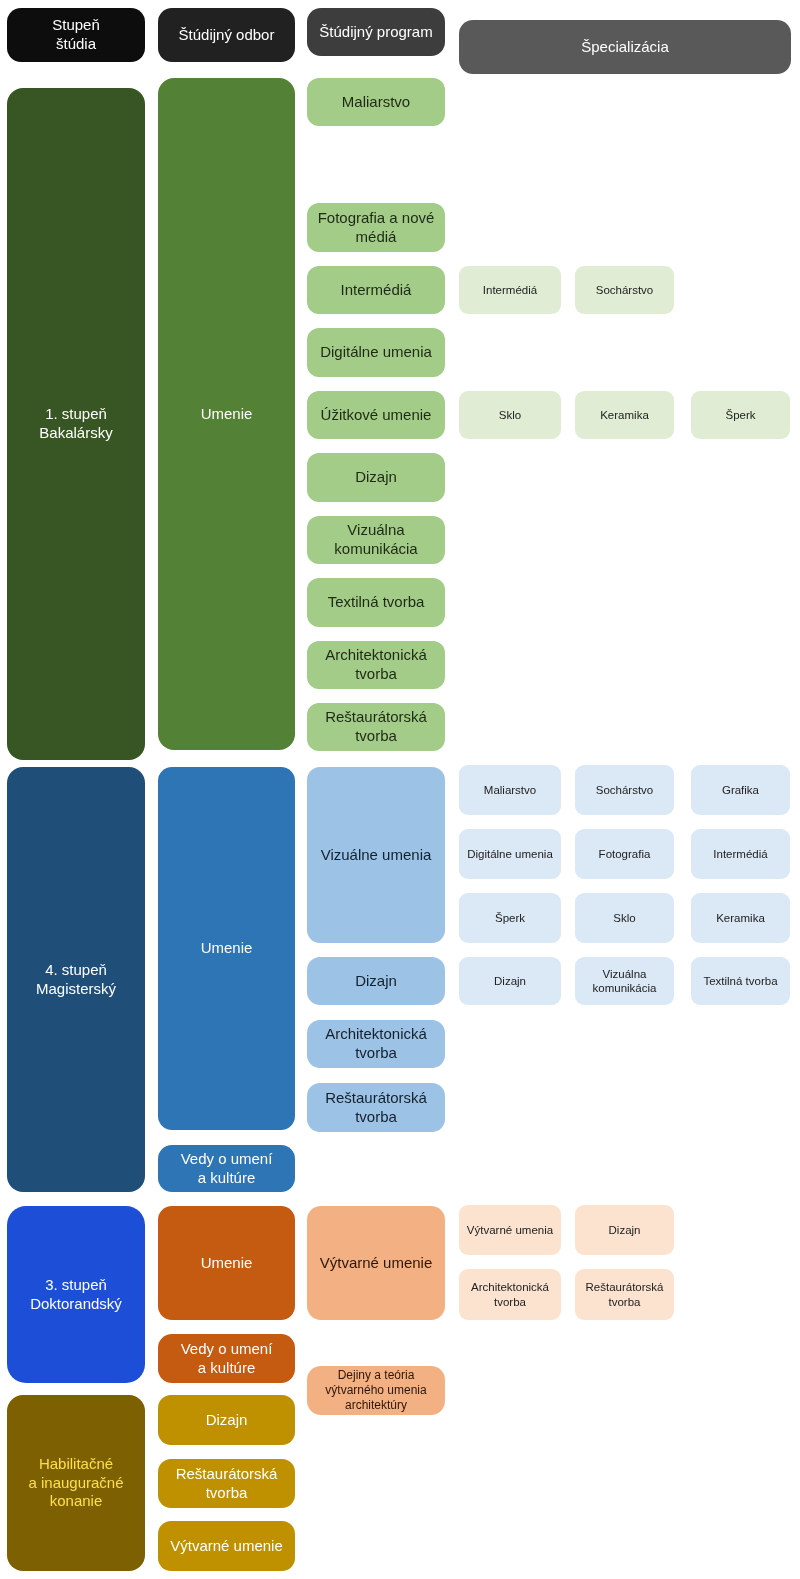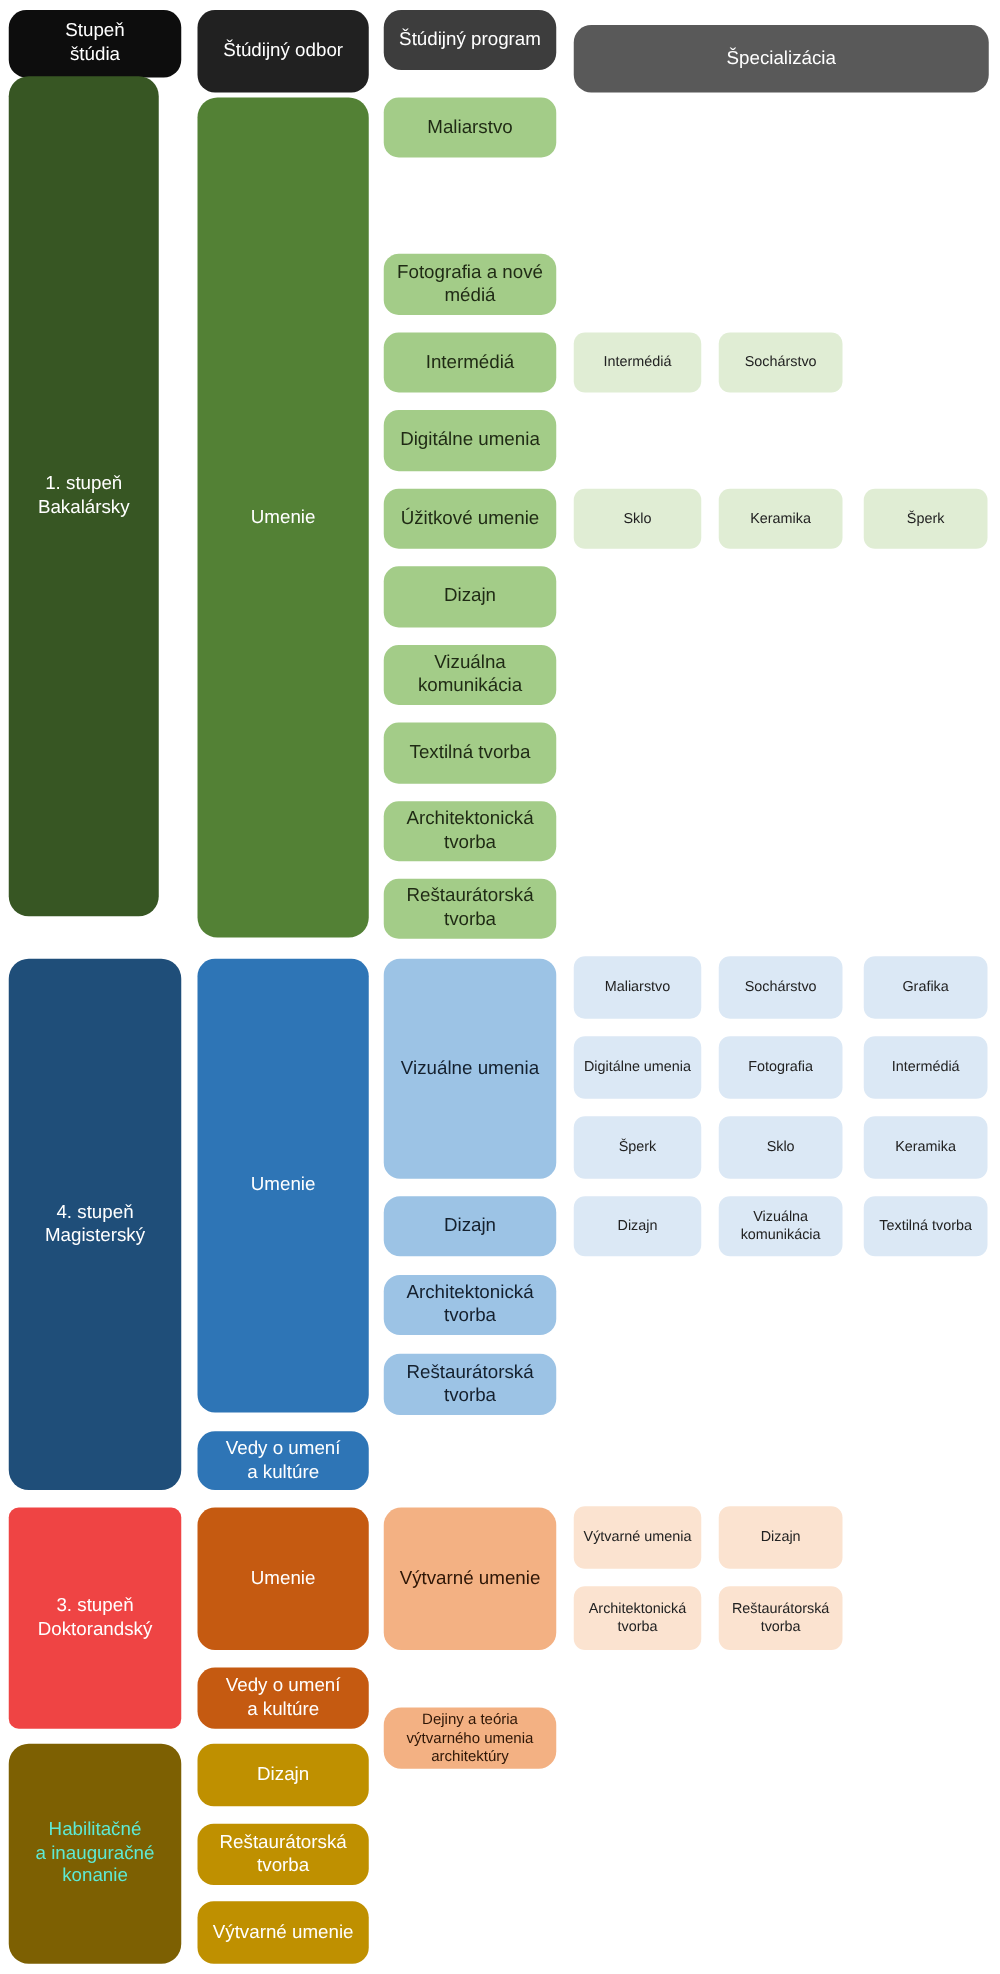--- a/index.html
+++ b/index.html
@@ -29,41 +29,41 @@
   .green-dark{background:#375623;color:#ffffff;border-radius:16px;}
   .green-mid{background:#538135;color:#ffffff;border-radius:16px;}
   .green-prog{background:#a3cc88;color:#1f2a14;border-radius:12px;}
   .green-spec{background:#e0edd4;color:#222222;border-radius:9px;font-size:11.5px;padding:4px 5px;}
   
   .blue-dark{background:#1f4e79;color:#ffffff;border-radius:16px;}
   .blue-mid{background:#2e75b6;color:#ffffff;border-radius:14px;}
   .blue-prog{background:#9cc3e5;color:#14202e;border-radius:13px;}
   .blue-spec{background:#dbe8f5;color:#222222;border-radius:9px;font-size:11.5px;padding:4px 5px;}
   
-  .orange-dark{background:#ef4444;color:#ffffff;border-radius:8px;text-align:center;}
+  .orange-dark{background:#1d4ed8;color:#ffffff;border-radius:19px;text-align:center;}
   .orange-mid{background:#c55a11;color:#ffffff;border-radius:14px;}
   .orange-prog{background:#f3b183;color:#2e1606;border-radius:14px;}
   .orange-prog.small{font-size:12px;margin-top:32px;}
   .orange-spec{background:#fbe3d0;color:#222222;border-radius:9px;font-size:11.5px;padding:4px 5px;}
   
-  .gold-dark{background:#7d6002;color:#5eead4;border-radius:16px;}
+  .gold-dark{background:#7d6002;color:#fde047;border-radius:16px;}
   .gold-mid{background:#bf9000;color:#ffffff;border-radius:13px;}
 </style>
 </head>
 <body>
 
 <div id="stage">
 
   <div class="box h1" style="left:7px;top:8px;width:138px;height:54px">Stupeň
 štúdia</div>
-  <div class="box h2" style="left:158px;top:8px;width:137px;height:66px">Štúdijný odbor</div>
+  <div class="box h2" style="left:158px;top:8px;width:137px;height:54px">Štúdijný odbor</div>
   <div class="box h3" style="left:307px;top:8px;width:138px;height:48px">Štúdijný program</div>
   <div class="box h4" style="left:459px;top:20px;width:332px;height:54px">Špecializácia</div>
 
-  <div class="box green-dark" style="left:7px;top:61px;width:120px;height:672px">1. stupeň
+  <div class="box green-dark" style="left:7px;top:88px;width:138px;height:672px">1. stupeň
 Bakalársky</div>
   <div class="box green-mid" style="left:158px;top:78px;width:137px;height:672px">Umenie</div>
 
   <div class="box green-prog" style="left:307px;top:78px;width:138px;height:48px">Maliarstvo</div>
   <div class="box green-prog" style="left:307px;top:203px;width:138px;height:49px">Fotografia a nové médiá</div>
   <div class="box green-prog" style="left:307px;top:266px;width:138px;height:48px">Intermédiá</div>
   <div class="box green-prog" style="left:307px;top:328px;width:138px;height:49px">Digitálne umenia</div>
   <div class="box green-prog" style="left:307px;top:391px;width:138px;height:48px">Úžitkové umenie</div>
   <div class="box green-prog" style="left:307px;top:453px;width:138px;height:49px">Dizajn</div>
   <div class="box green-prog" style="left:307px;top:516px;width:138px;height:48px">Vizuálna komunikácia</div>

